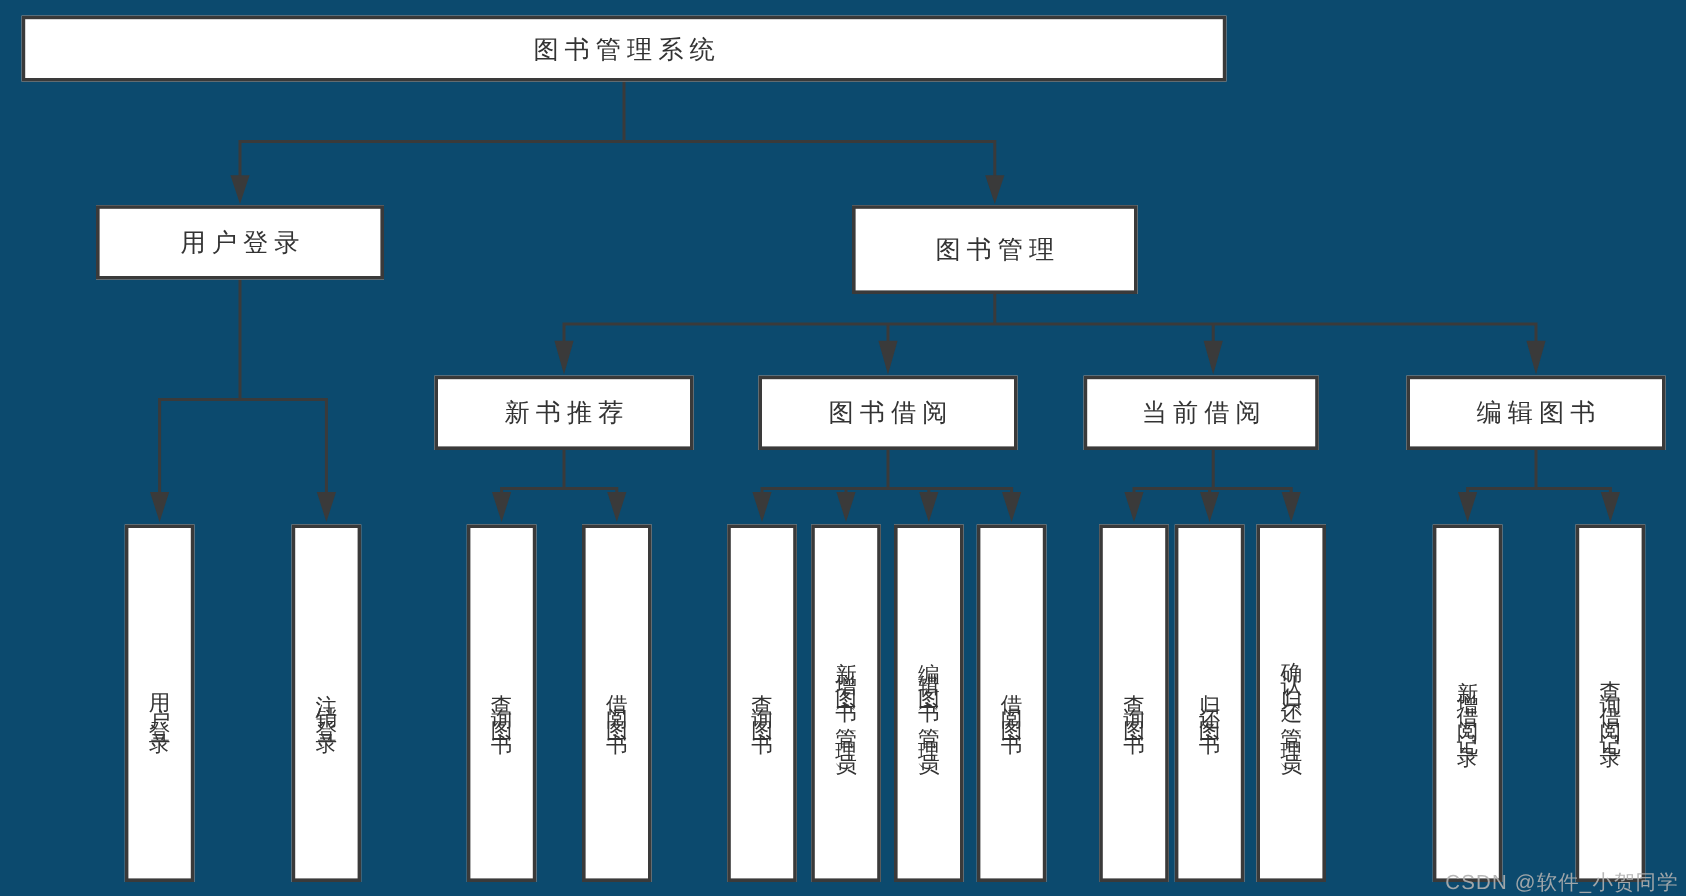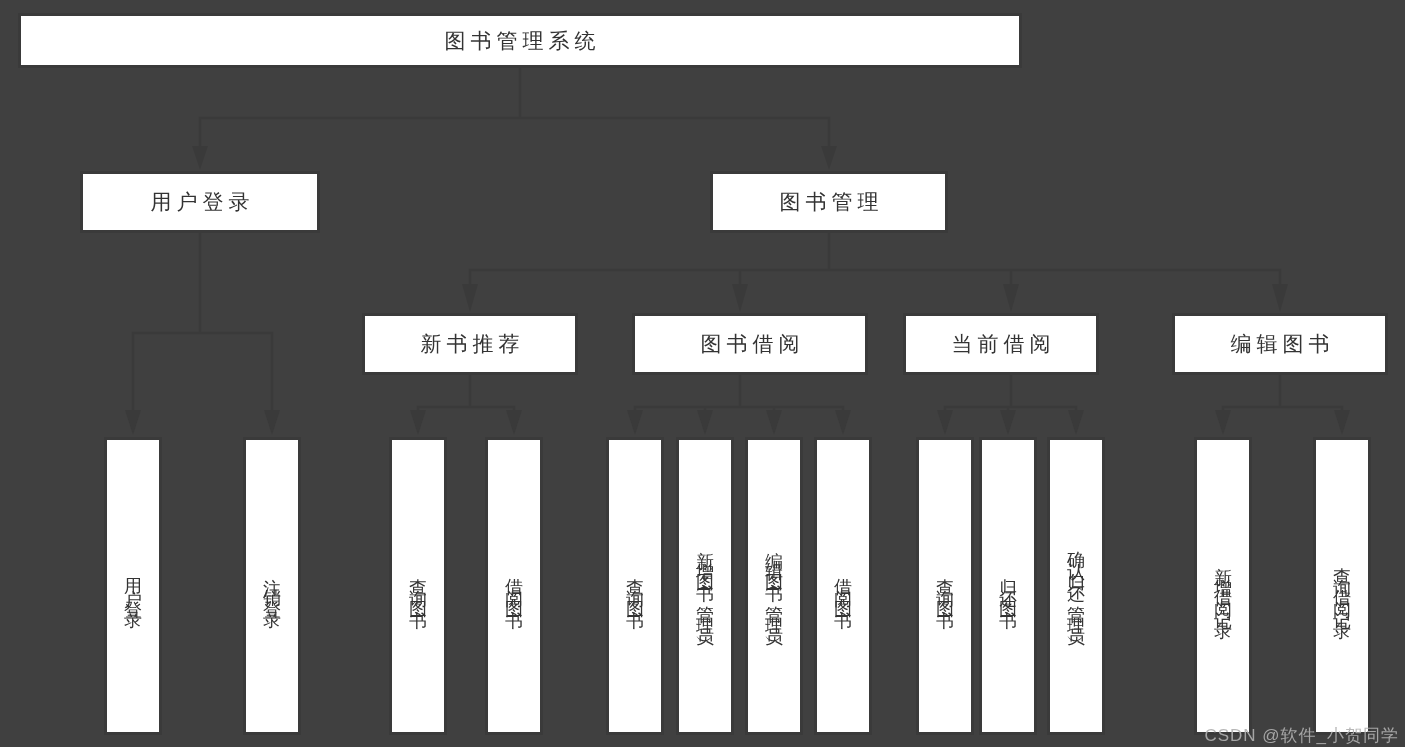--- a/index.html
+++ b/index.html
@@ -1,20 +1,20 @@
 <!DOCTYPE html>
 <html><head>
 <meta charset="utf-8">
 <style>
   html, body { margin: 0; padding: 0; background: #ffffff; }
   .canvas {
     position: relative;
     width: 1405px;
     height: 747px;
-    background: #404040;
+    background: #0c4a6e;
     overflow: hidden;
     font-family: "Liberation Sans", "DejaVu Sans", sans-serif;
   }
   .connector-layer {
     position: absolute;
     left: 0; top: 0;
     width: 1405px;
     height: 747px;
     z-index: 1;
   }
@@ -112,24 +112,24 @@
       <polygon points="1000,410 1016,410 1008,435"></polygon>
       <polygon points="1068,410 1084,410 1076,435"></polygon>
       <polygon points="1215,410 1231,410 1223,435"></polygon>
       <polygon points="1334,410 1350,410 1342,435"></polygon>
     </g>
   </svg>
 
   <div class="node h-node" style="left:18px; top:13px; width:1004px; height:55px;">图书管理系统</div>
 
   <div class="node h-node" style="left:80px; top:171px; width:240px; height:62px;">用户登录</div>
-  <div class="node h-node" style="left:710px; top:171px; width:238px; height:62px;">图书管理</div>
+  <div class="node h-node" style="left:710px; top:171px; width:238px; height:74px;">图书管理</div>
 
   <div class="node h-node" style="left:362px; top:313px; width:216px; height:62px;">新书推荐</div>
-  <div class="node h-node" style="left:632px; top:313px; width:236px; height:62px;">图书借阅</div>
+  <div class="node h-node" style="left:632px; top:313px; width:216px; height:62px;">图书借阅</div>
   <div class="node h-node" style="left:903px; top:313px; width:196px; height:62px;">当前借阅</div>
   <div class="node h-node" style="left:1172px; top:313px; width:216px; height:62px;">编辑图书</div>
 
   <div class="node v-node" style="left:104px; top:437px; width:58px; height:298px;">用户登录</div>
   <div class="node v-node" style="left:243px; top:437px; width:58px; height:298px;">注销登录</div>
 
   <div class="node v-node" style="left:389px; top:437px; width:58px; height:298px;">查询图书</div>
   <div class="node v-node" style="left:485px; top:437px; width:58px; height:298px;">借阅图书</div>
 
   <div class="node v-node" style="left:606px; top:437px; width:58px; height:298px;">查询图书</div>

